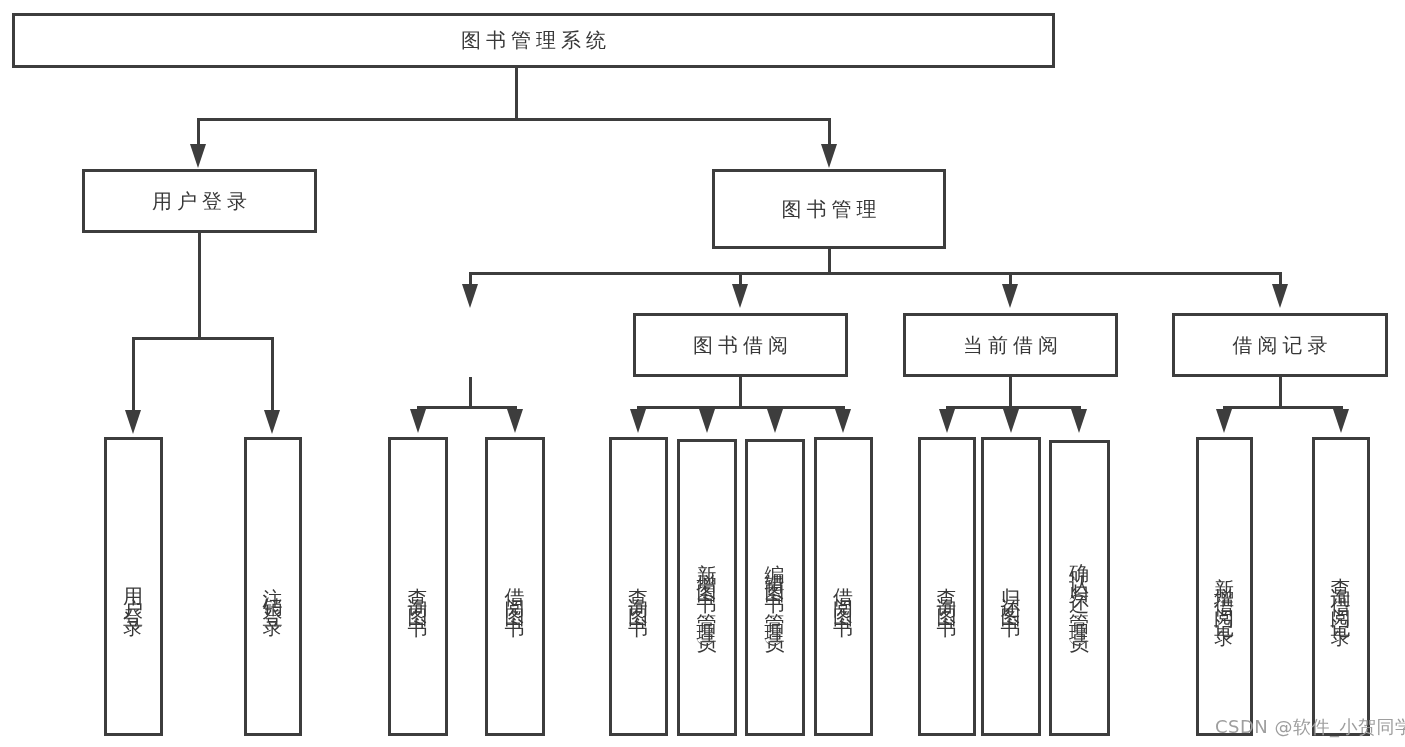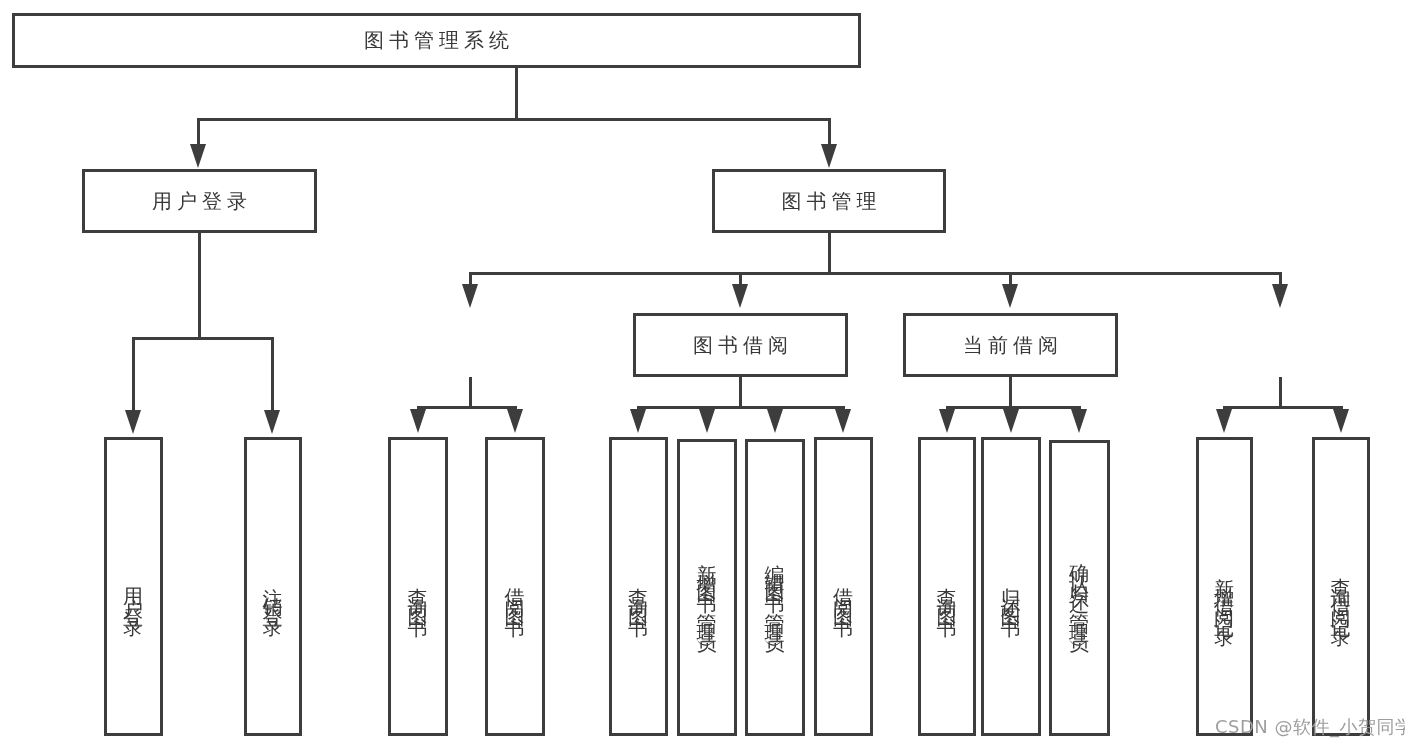--- a/index.html
+++ b/index.html
@@ -75,31 +75,31 @@
     z-index: 6;
     white-space: nowrap;
     margin-left: 27px;
   }
 </style>
 </head>
 <body>
 
 <div class="stage">
 
-  <div class="hbox" style="left:12px;top:13px;width:849px;height:55px">图书管理系统</div>
+  <div class="hbox" style="left:12px;top:13px;width:1043px;height:55px">图书管理系统</div>
 
   <div class="vline" style="left:515px;top:68px;height:53px"></div>
   <div class="hline" style="left:197px;top:118px;width:634px"></div>
   <div class="vline" style="left:197px;top:118px;height:29px"></div>
   <div class="arrow" style="left:190px;top:144px"></div>
   <div class="vline" style="left:828px;top:118px;height:29px"></div>
   <div class="arrow" style="left:821px;top:144px"></div>
 
   <div class="hbox" style="left:82px;top:169px;width:235px;height:64px">用户登录</div>
-  <div class="hbox" style="left:712px;top:169px;width:234px;height:64px">图书管理</div>
+  <div class="hbox" style="left:712px;top:169px;width:234px;height:80px">图书管理</div>
 
   <div class="vline" style="left:198px;top:233px;height:107px"></div>
   <div class="hline" style="left:132px;top:337px;width:142px"></div>
   <div class="vline" style="left:132px;top:337px;height:74px"></div>
   <div class="arrow" style="left:125px;top:410px"></div>
   <div class="vline" style="left:271px;top:337px;height:74px"></div>
   <div class="arrow" style="left:264px;top:410px"></div>
 
   <div class="vline" style="left:828px;top:233px;height:42px"></div>
   <div class="hline" style="left:469px;top:272px;width:812px"></div>
@@ -107,20 +107,21 @@
   <div class="arrow" style="left:462px;top:284px"></div>
   <div class="vline" style="left:739px;top:272px;height:14px"></div>
   <div class="arrow" style="left:732px;top:284px"></div>
   <div class="vline" style="left:1009px;top:272px;height:14px"></div>
   <div class="arrow" style="left:1002px;top:284px"></div>
   <div class="vline" style="left:1279px;top:272px;height:14px"></div>
   <div class="arrow" style="left:1272px;top:284px"></div>
 
   <div class="hbox" style="left:903px;top:313px;width:215px;height:64px">当前借阅</div>
   <div class="hbox" style="left:633px;top:313px;width:215px;height:64px">图书借阅</div>
+  <div class="hbox" style="left:1172px;top:313px;width:216px;height:64px">借阅记录</div>
 
   <div class="vline" style="left:469px;top:377px;height:32px"></div>
   <div class="hline" style="left:417px;top:406px;width:100px"></div>
   <div class="arrow" style="left:410px;top:409px"></div>
   <div class="arrow" style="left:507px;top:409px"></div>
 
   <div class="vline" style="left:739px;top:377px;height:32px"></div>
   <div class="hline" style="left:637px;top:406px;width:208px"></div>
   <div class="arrow" style="left:630px;top:409px"></div>
   <div class="arrow" style="left:699px;top:409px"></div>

